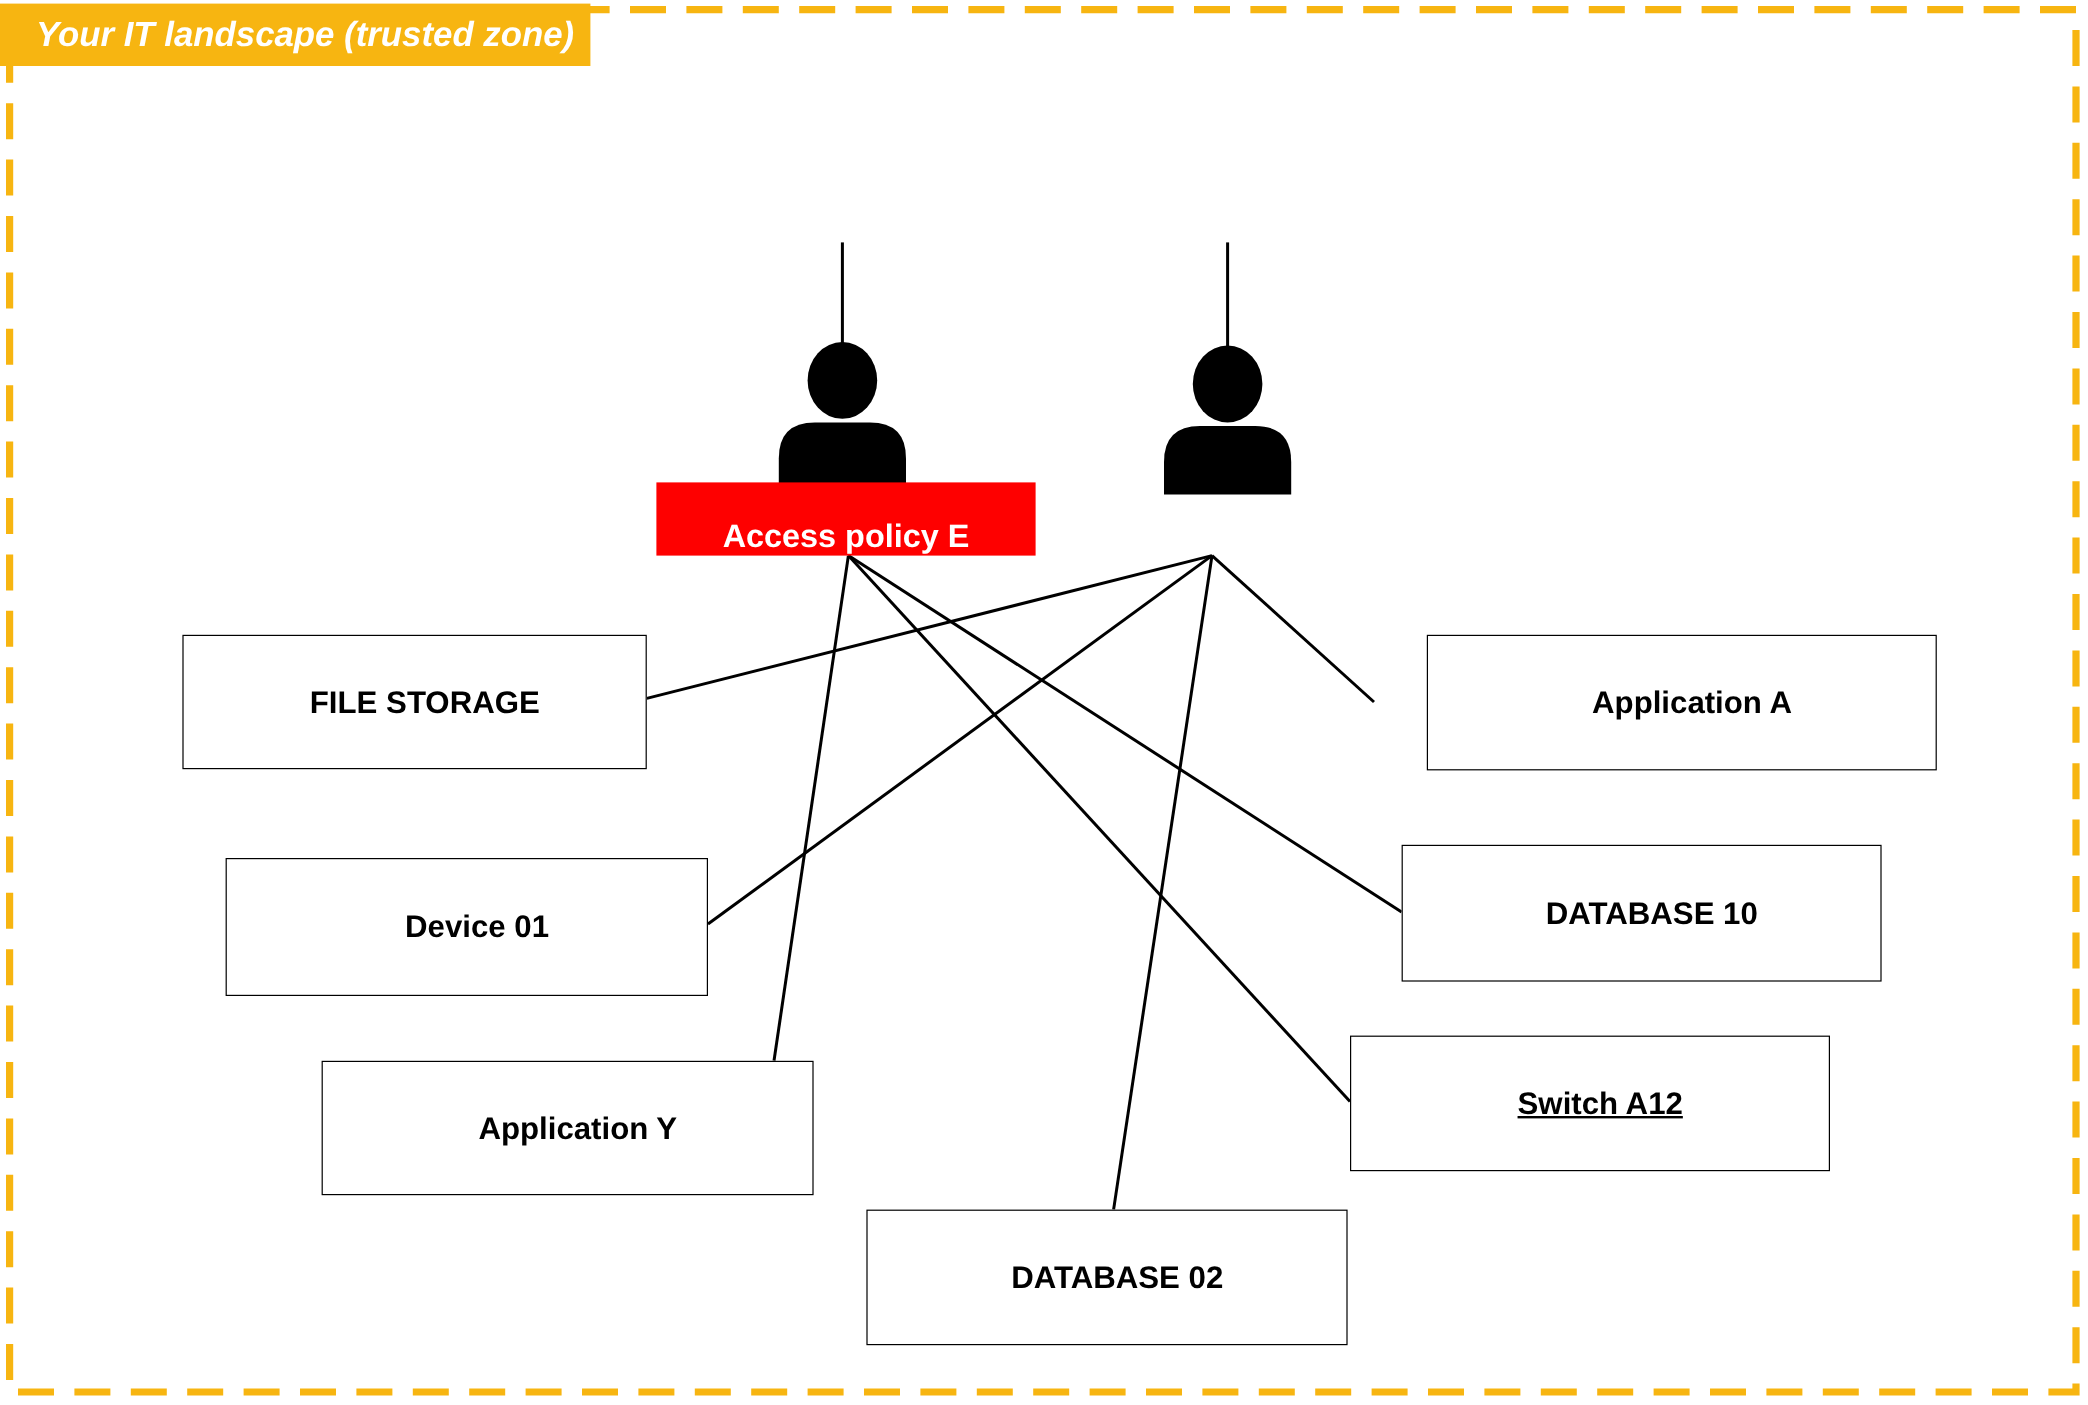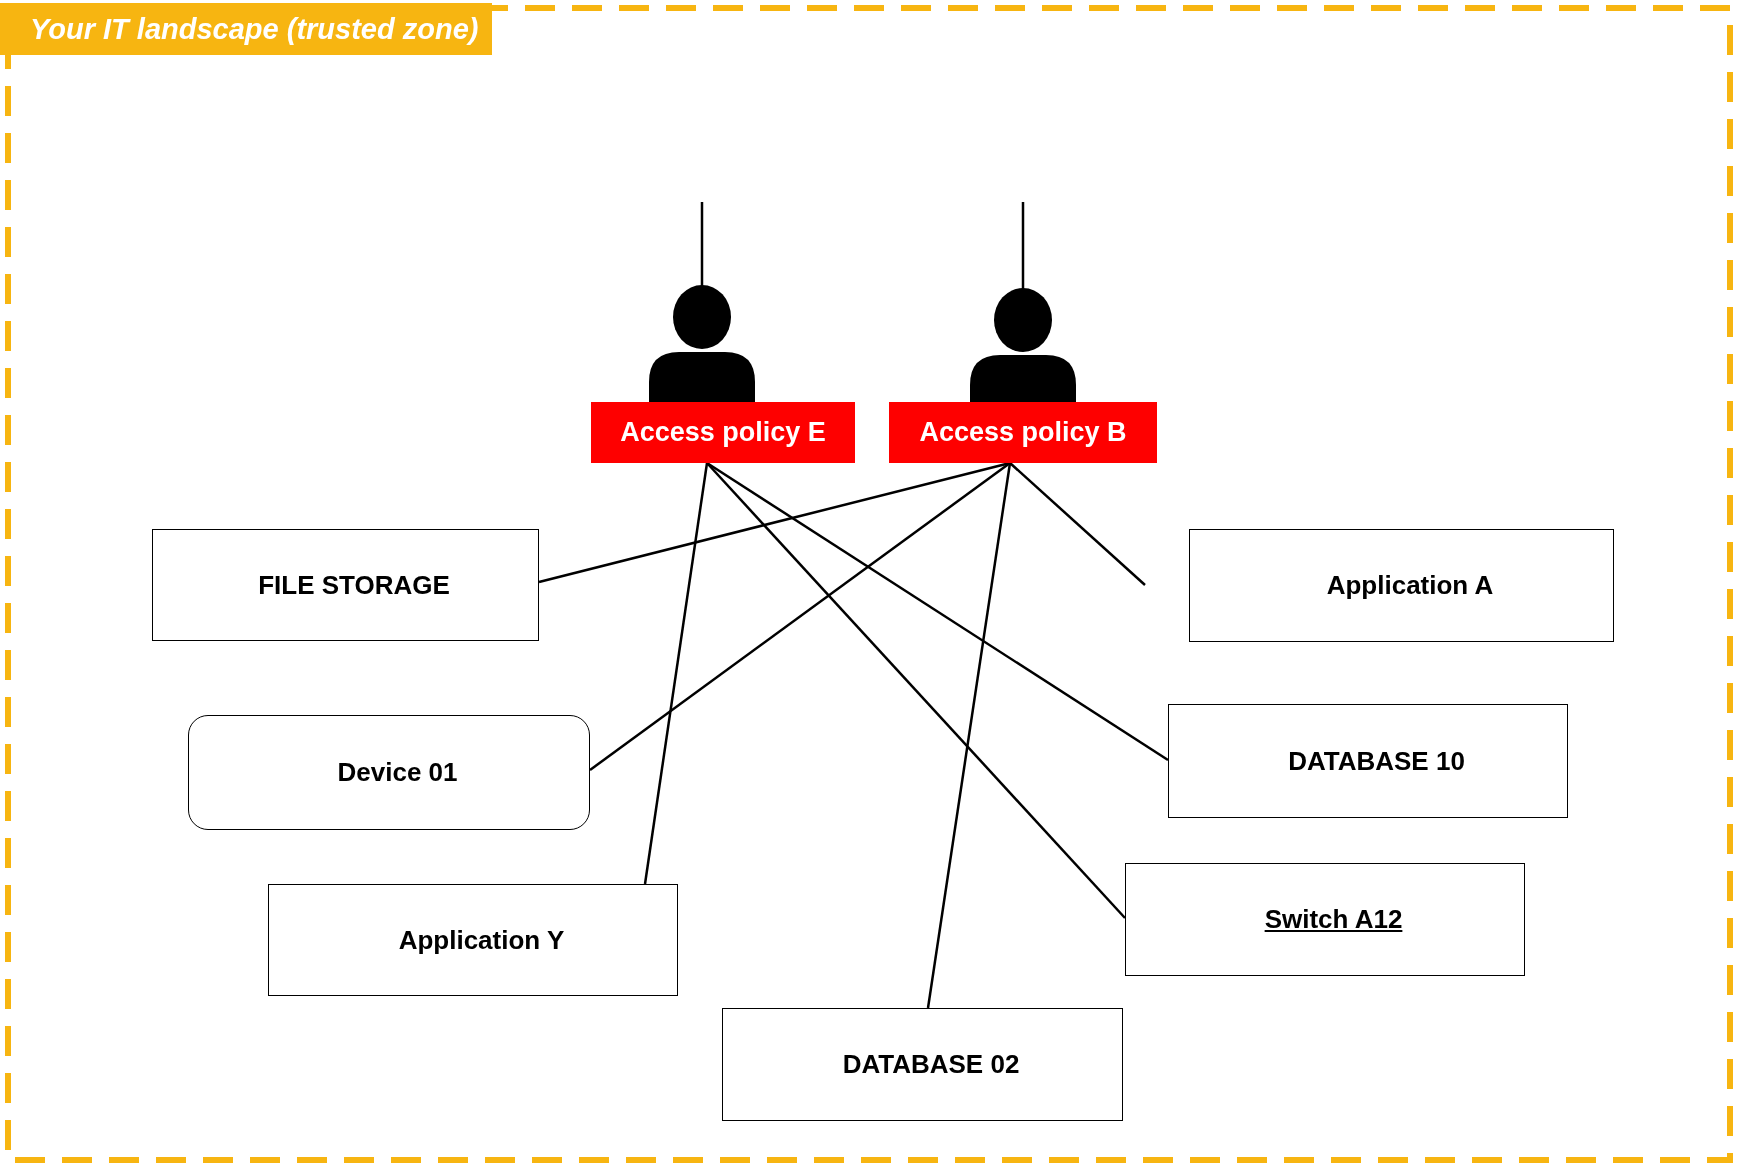--- a/index.html
+++ b/index.html
@@ -47,32 +47,32 @@
     color: #000000;
     font-size: 27px;
   }
   .policy {
     background: var(--policy_red);
     color: #ffffff;
     font-size: 27px;
     height: 61px;
     top: 402px;
   }
-  .policy-e { left: 591px; width: 264px; }
+  .policy-e { left: 547px; width: 316px; align-items: flex-end; }
   .policy-b { left: 889px; width: 268px; }
   .resource {
     background: #ffffff;
     border: 1.5px solid #000000;
     color: #000000;
     font-size: 26px;
     padding-left: 17px;
   }
   .file-storage  { left: 152px;  top: 529px;  width: 387px; height: 112px; }
   .application-a { left: 1145px; top: 529px;  width: 425px; height: 113px; margin-left: 44px; }
-  .device-01     { left: 188px;  top: 715px;  width: 402px; height: 115px; border-radius: 20px; }
+  .device-01     { left: 188px;  top: 715px;  width: 402px; height: 115px; }
   .database-10   { left: 1168px; top: 704px;  width: 400px; height: 114px; }
   .application-y { left: 268px;  top: 884px;  width: 410px; height: 112px; }
   .switch-a12    { left: 1125px; top: 863px;  width: 400px; height: 113px; text-decoration: underline; }
   .database-02   { left: 722px;  top: 1008px; width: 401px; height: 113px; }
 </style>
 </head>
 <body>
 
 <div class="canvas">
 
@@ -104,23 +104,20 @@
   </svg>
 
   <div class="banner">
     <span>Your IT landscape (trusted zone)</span>
   </div>
 
 
   <div class="node policy policy-e">
     <span>Access policy E</span>
   </div>
-  <div class="node policy policy-b">
-    <span>Access policy B</span>
-  </div>
 
   <div class="node resource file-storage">
     <span>FILE STORAGE</span>
   </div>
   <div class="node resource application-a">
     <span>Application A</span>
   </div>
   <div class="node resource device-01">
     <span>Device 01</span>
   </div>

